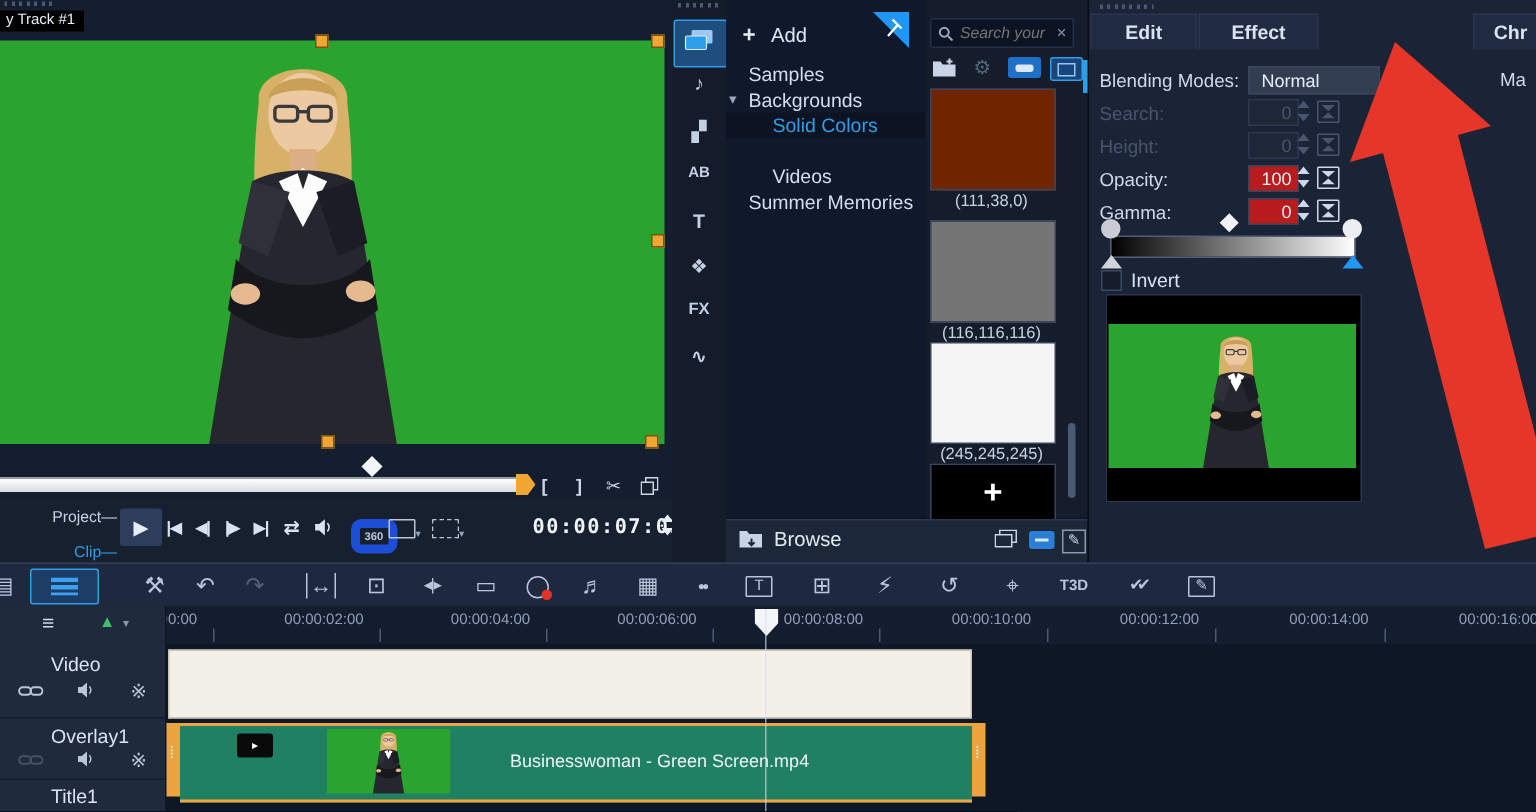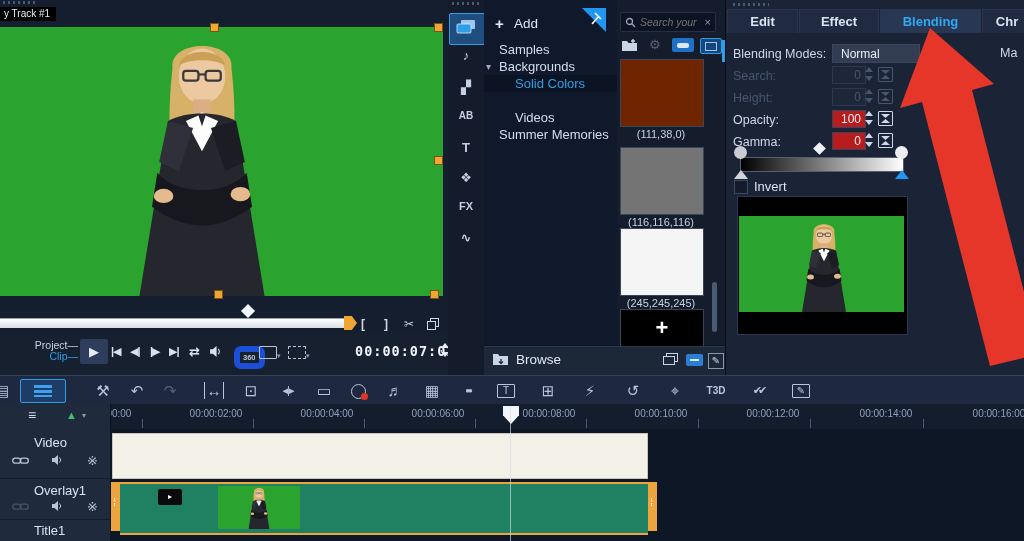--- a/index.html
+++ b/index.html
@@ -130,21 +130,21 @@
     <span class="ab pvtool" style="left:361px;top:317px;font-weight:bold">[</span>
     <span class="ab pvtool" style="left:384px;top:317px;font-weight:bold">]</span>
     <span class="ab pvtool" style="left:404px;top:317px">✂</span>
     <svg class="ab" style="left:427px;top:318px;width:12px;height:12px">
       <rect x="3.5" y="0.5" width="8" height="8" fill="none" stroke="#cdd7e8"></rect>
       <rect x="0.5" y="3.5" width="8" height="8" fill="#16202f" stroke="#cdd7e8"></rect>
     </svg>
 
     <div class="ab transport">
       <div class="ab tlabel" style="left:30px;top:7px;width:48px;color:#c5d1e4">Project—</div>
-      <div class="ab tlabel" style="left:30px;top:18px;width:48px;color:#2d9fe8">Clip—</div>
+      <div class="ab tlabel" style="left:30px;top:30px;width:48px;color:#2d9fe8">Clip—</div>
       <div class="ab playbtn" style="left:80px;top:6px">
           <span>▶</span>
         </div>
       <span class="ab ticon" style="left:111px;top:12px">|◀</span>
       <span class="ab ticon" style="left:130px;top:12px">◀|</span>
       <span class="ab ticon" style="left:150px;top:12px">|▶</span>
       <span class="ab ticon" style="left:169px;top:12px">▶|</span>
       <span class="ab ticon" style="left:189px;top:11px;font-size:13px">⇄</span>
       <svg class="ab" style="left:209px;top:12px;width:13px;height:13px" viewBox="0 0 12 12">
         <path d="M1,4 h2.5 L7,1 v10 L3.5,8 H1 Z" fill="#d9e2f1"></path>
@@ -242,21 +242,20 @@
     <span style="position:absolute;left:4px;top:5px;width:9px;height:2px;background:#dce8f5"></span>
   </div>
   <div class="ab" style="left:708px;top:353px;width:14px;height:14px;border:1px solid #8a98b0;color:#c9d4e6;font-size:10px;text-align:center;line-height:13px"><span>✎</span></div>
 
   <div class="ab rpanel"></div>
   <div class="ab dots" style="left:733px;top:3px;width:36px"></div>
   <div class="ab" style="left:722px;top:40px;width:3px;height:22px;background:#2d9fe8"></div>
 
   <div class="ab tab" style="left:727px;width:69px">Edit</div>
   <div class="ab tab" style="left:799px;width:78px">Effect</div>
-  <div class="ab tab tabsel" style="left:880px;width:99px">Blending</div>
   <div class="ab tab" style="left:982px;width:48px">Chr</div>
   <span class="ab flabel" style="left:1000px;top:46px">Ma</span>
 
   <span class="ab flabel" style="left:733px;top:47px">Blending Modes:</span>
   <div class="ab vbox" style="left:832px;top:44px;width:74px;height:17px;justify-content:flex-start;padding-left:8px;background:#323d52">Normal</div>
 
   <span class="ab flabel fdis" style="left:733px;top:69px">Search:</span>
   <div class="ab vbox vboxdis" style="left:832px;top:66px;width:28px;height:16px">0</div>
   <span class="ab spin fdis" style="left:864px;top:67px">
       <i class="up"></i>
@@ -416,20 +415,21 @@
 
   <div class="ab" style="left:111px;top:482px;width:546px;height:49px">
     <div class="capdash" style="position:absolute;left:0;top:0;width:9px;height:49px;background:#eda43f"></div>
     <div style="position:absolute;left:9px;top:0;width:528px;height:49px;background:#208062;border-top:2px solid #eda43f;border-bottom:2px solid #eda43f">
       <div style="position:absolute;left:98px;top:2px;width:82px;height:43px;background:#2aa42e;overflow:hidden">
         <svg style="position:absolute;left:25px;top:-1px;width:32px;height:46px">
             <use href="#woman-fig"></use>
           </svg>
       </div>
       <div style="position:absolute;left:38px;top:5px;width:24px;height:16px;background:#0a0a0a;border-radius:2px;color:#fff;font-size:8px;text-align:center;line-height:15px"><span>▸</span></div>
+      <span style="position:absolute;left:220px;top:16px;font-size:12px;color:#eef3fa;white-space:nowrap">Businesswoman - Green Screen.mp4</span>
     </div>
     <div class="capdash" style="position:absolute;left:537px;top:0;width:9px;height:49px;background:#eda43f"></div>
   </div>
 
   <div class="ab playhead"></div>
   <div class="ab phline"></div>
 
 </div>
 
 </body></html>

